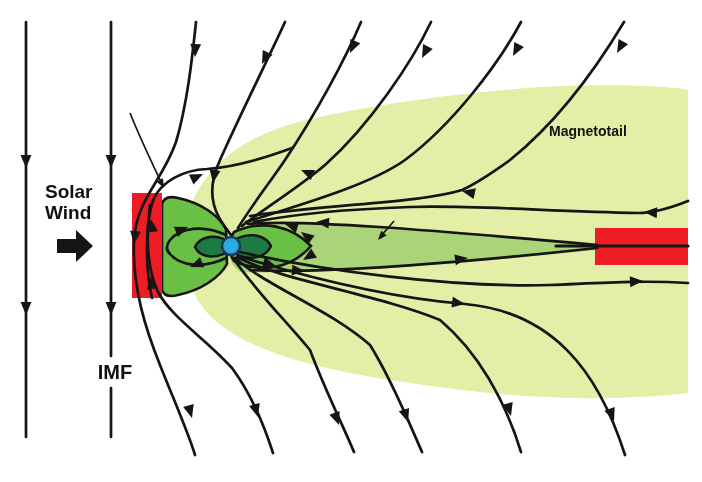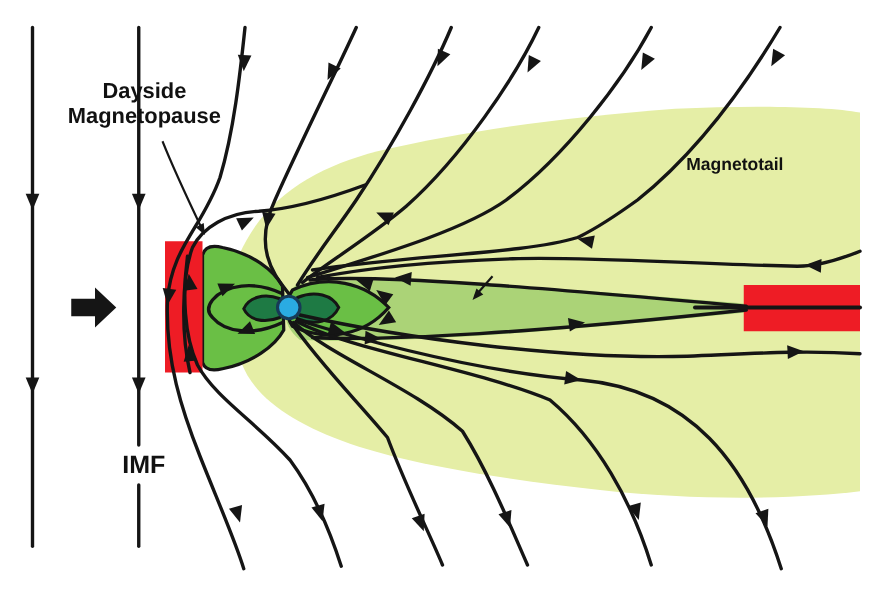--- a/index.html
+++ b/index.html
@@ -135,20 +135,20 @@
     <path d="M394,221 L380,237"></path>
   </g>
   <g id="pointer-arrowheads">
         <polygon points="0,0 -9,-3.6 -9,3.6" transform="translate(164,188) rotate(62)" fill="#151515"></polygon>
         <polygon points="0,0 -9,-3.6 -9,3.6" transform="translate(378,240) rotate(131)" fill="#151515"></polygon>
       </g>
 
   <polygon points="57,239 76,239 76,230 93,246 76,262 76,253 57,253" fill="#151515"></polygon>
 </svg>
 
-<div class="lbl lbl-center" id="lbl-dayside">
-  <span>Dayside</span><br>
-  <span>Magnetopause</span>
+<div class="lbl" id="lbl-solarwind">
+  <span>Solar</span><br>
+  <span>Wind</span>
 </div>
 <div class="lbl lbl-center" id="lbl-imf">IMF</div>
 <div class="lbl" id="lbl-magnetotail">Magnetotail</div>
 
 </div>
 
 </body></html>

